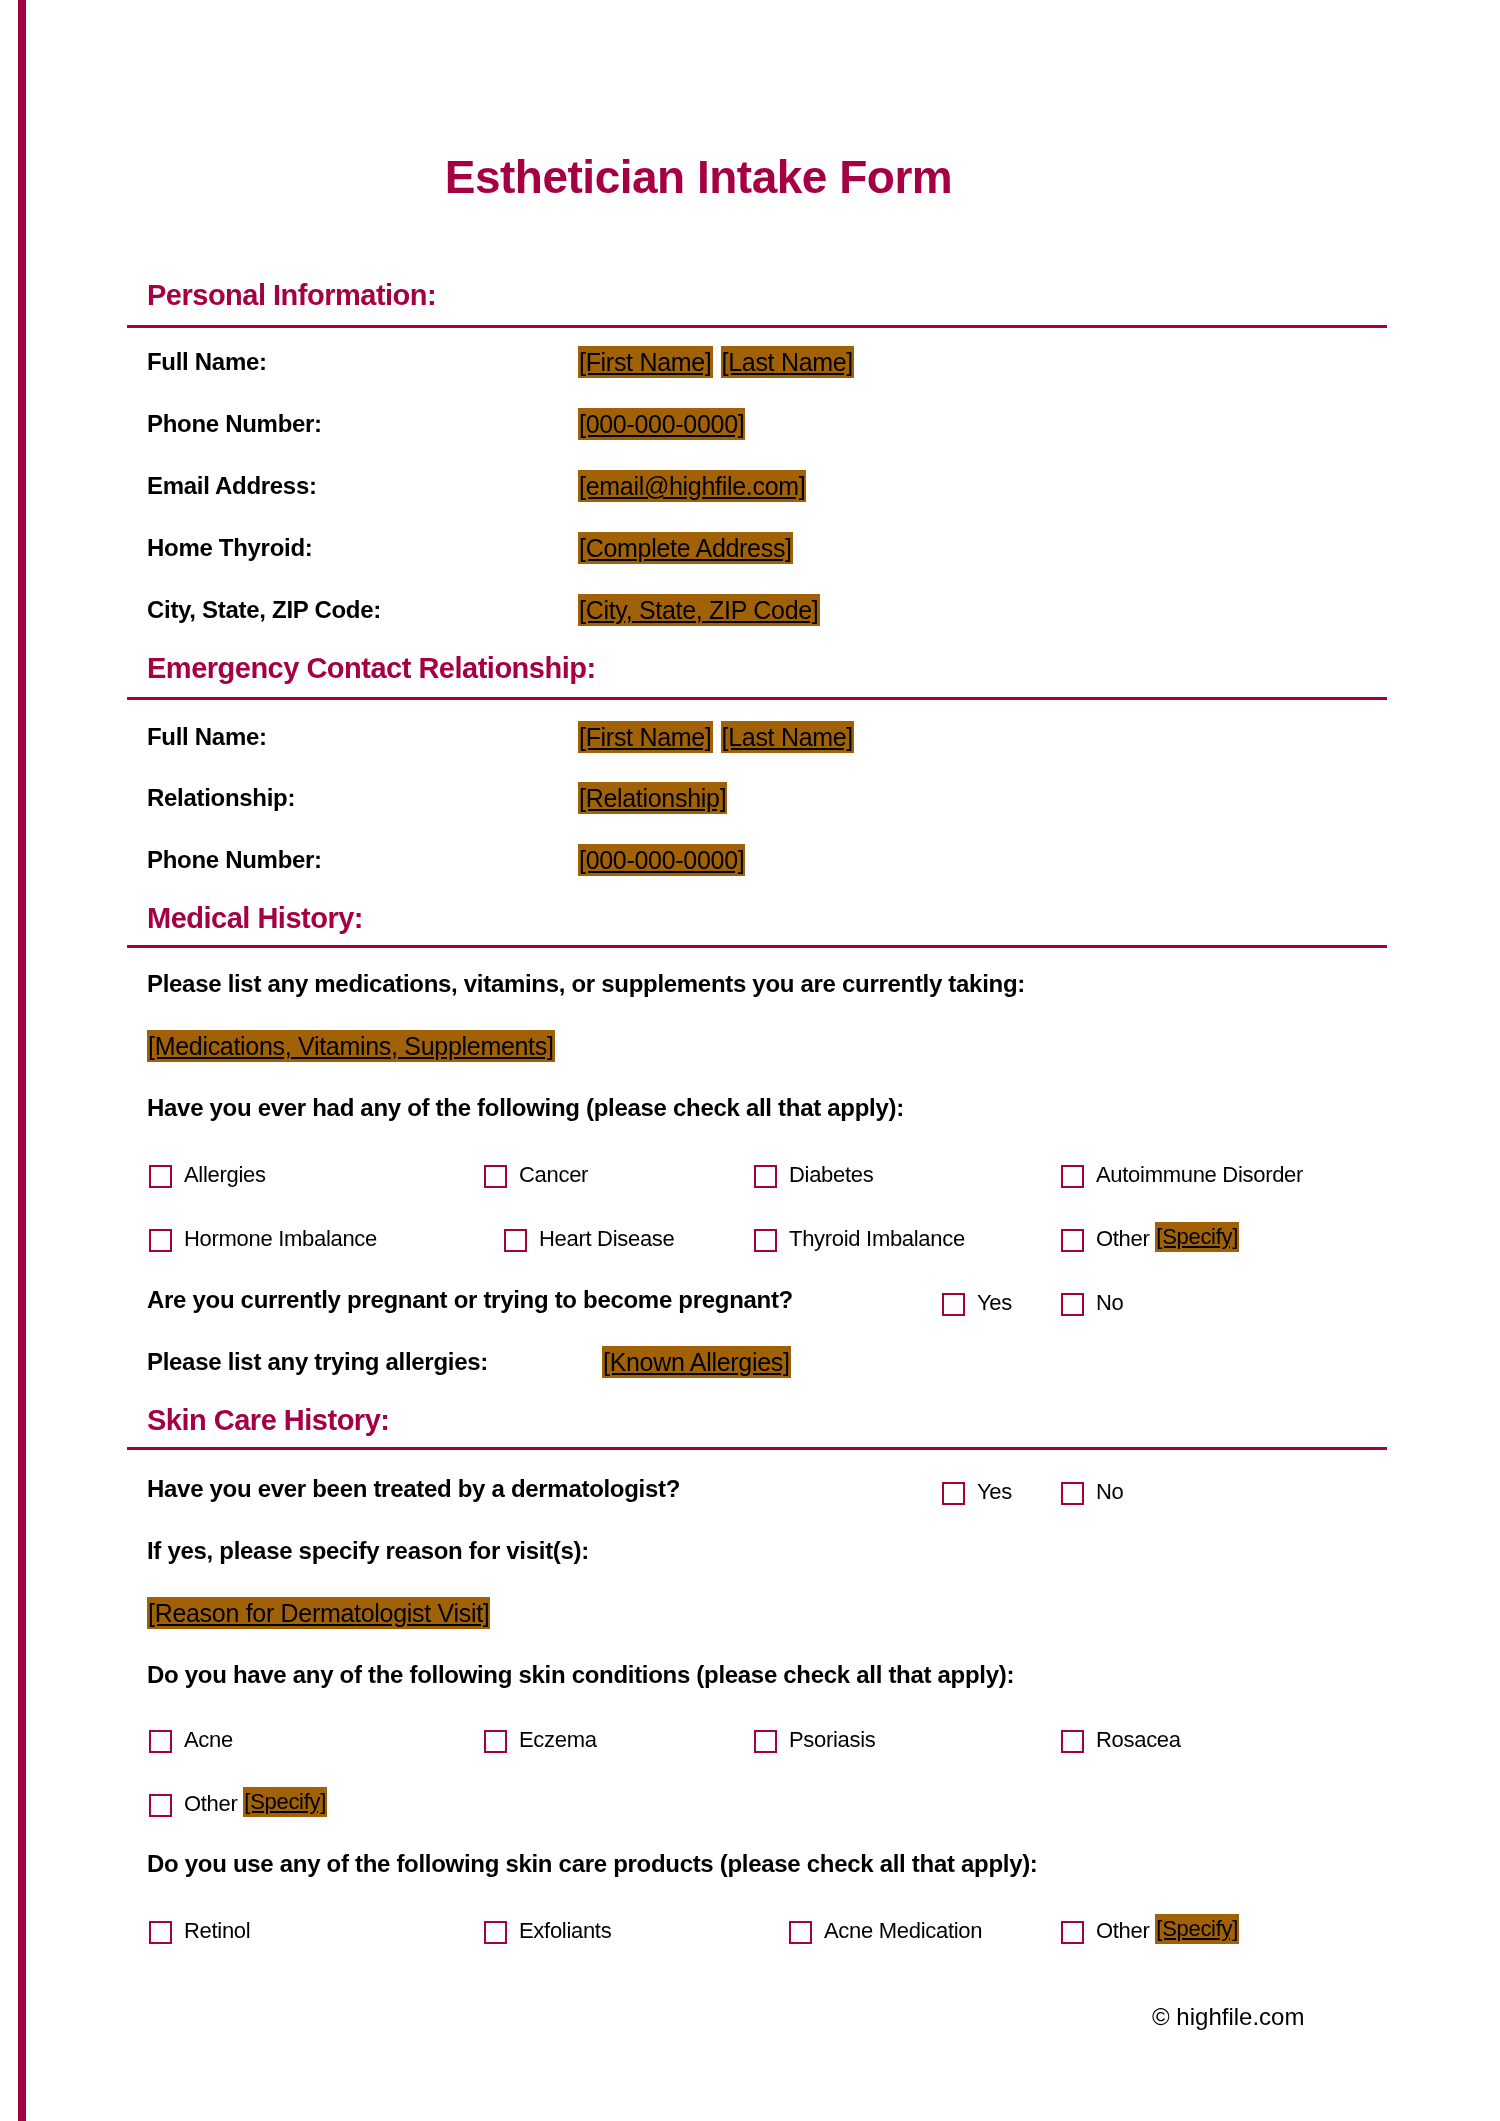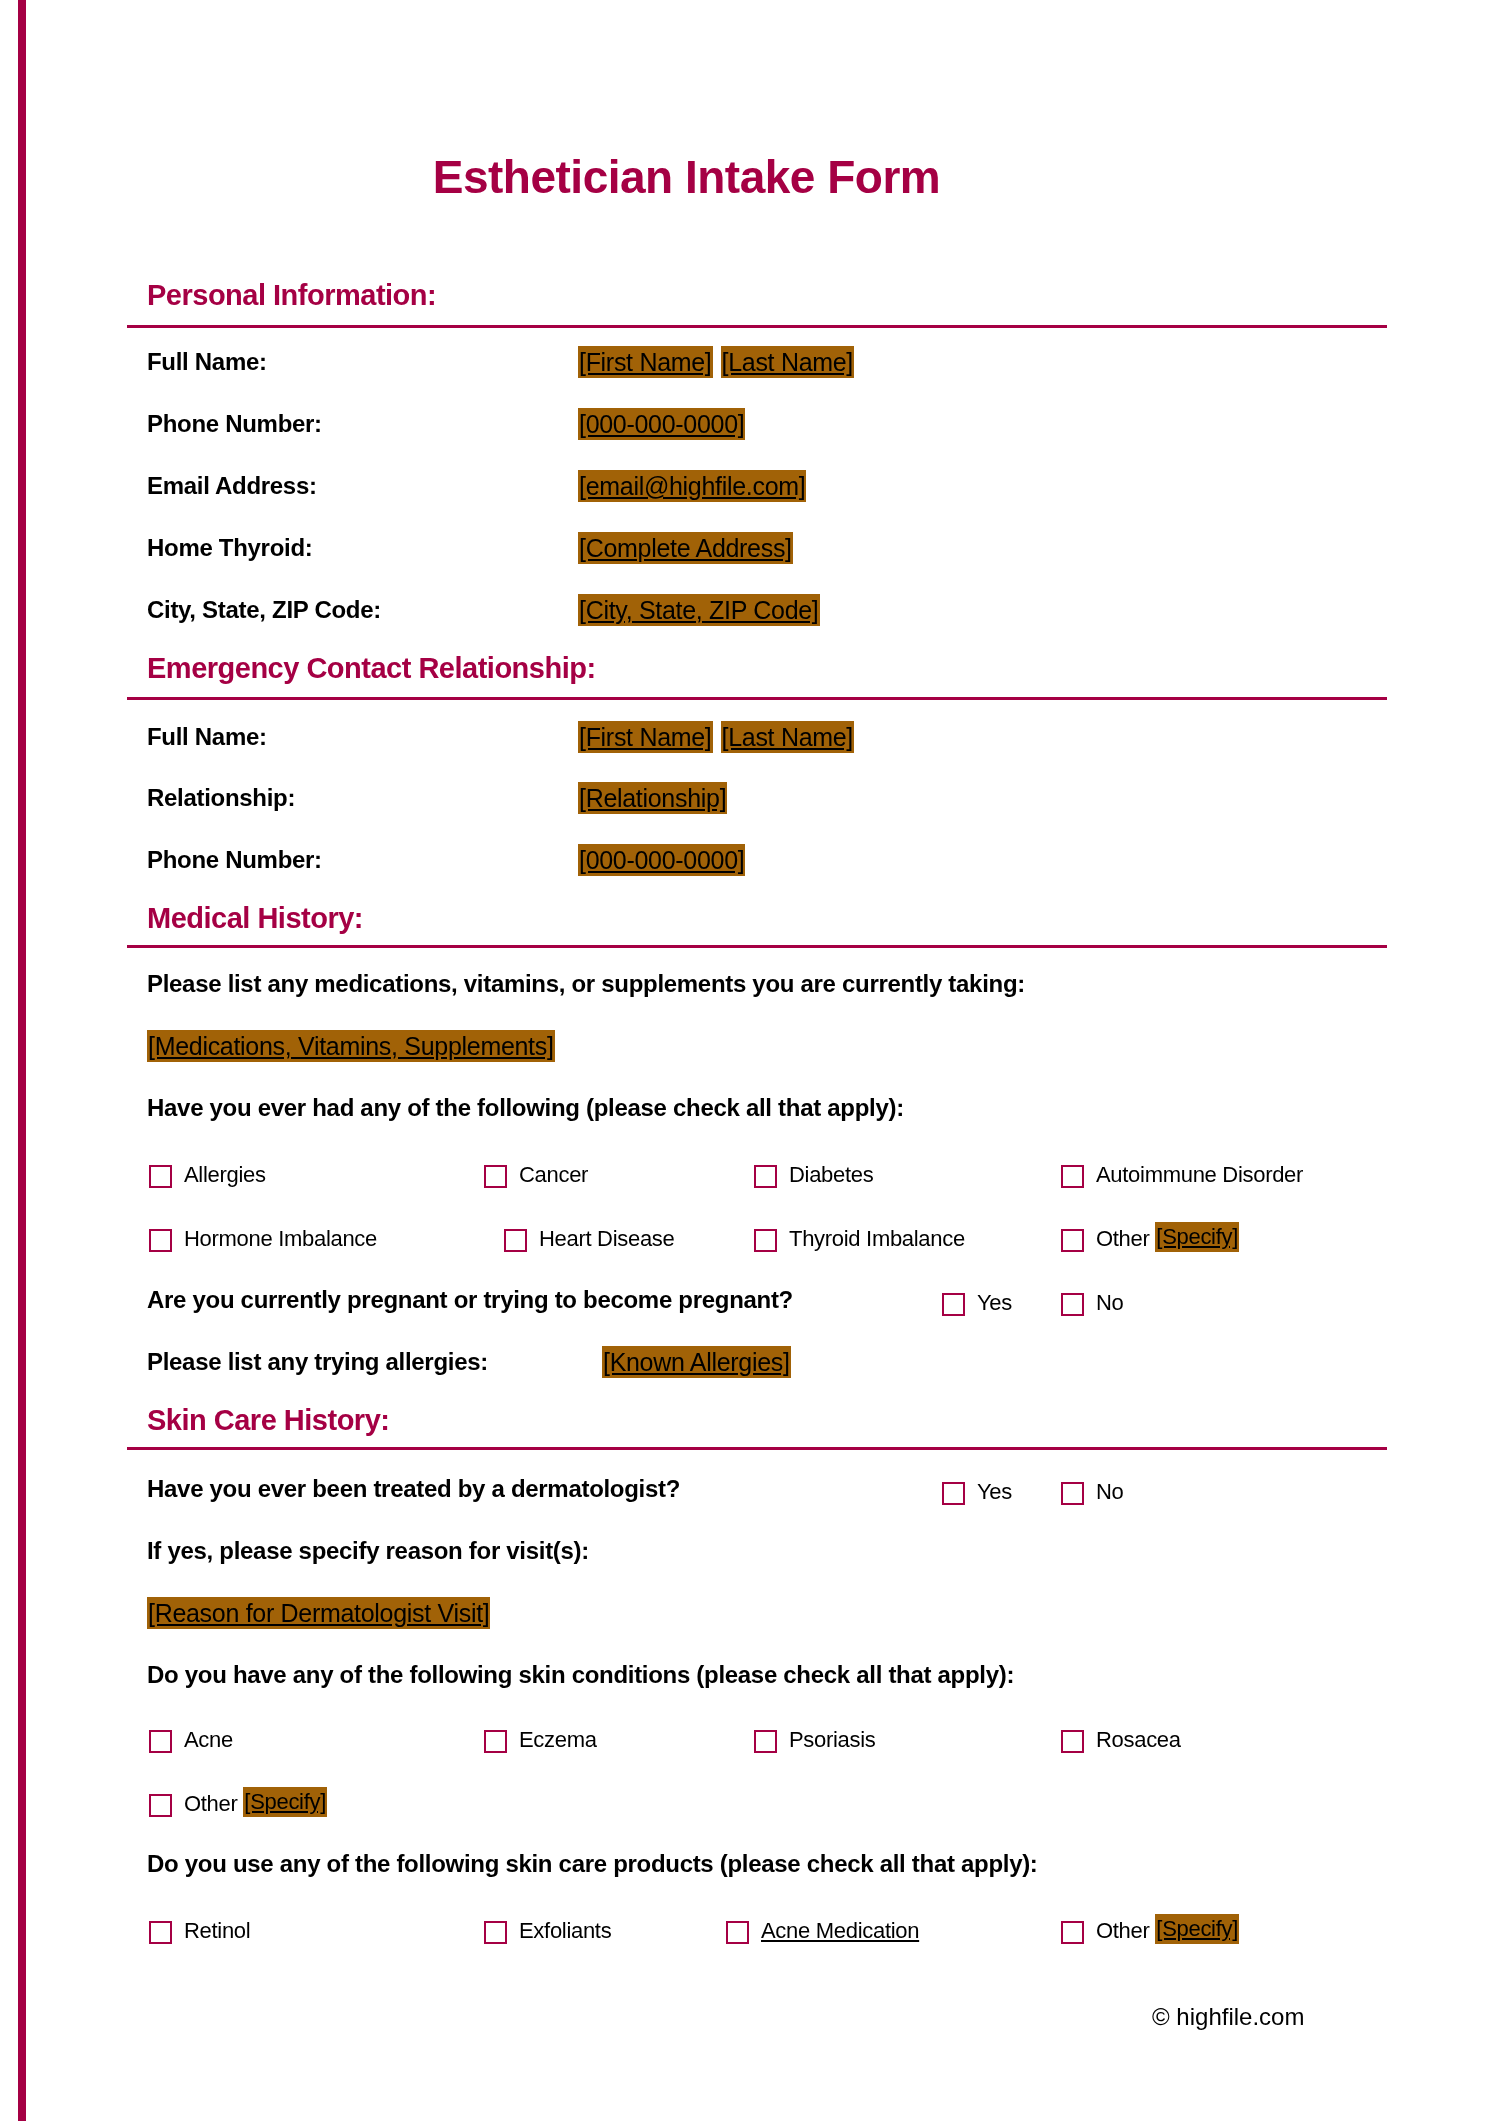--- a/index.html
+++ b/index.html
@@ -1,19 +1,19 @@
 <!DOCTYPE html>
 <html><head>
 <meta charset="utf-8">
 <style>
   html, body { margin: 0; padding: 0; background: #ffffff; }
   body { width: 1500px; height: 2121px; position: relative; overflow: hidden;
          font-family: "Liberation Sans", sans-serif; color: #000; }
   .left-bar { position: absolute; left: 18px; top: 0; width: 8px; height: 2121px; background: #A50044; }
-  .title { position: absolute; left: 4px; width: 1365px; top: 150px; text-align: center;
+  .title { position: absolute; left: 16px; width: 1365px; top: 150px; text-align: center;
            font-size: 46px; font-weight: bold; color: #A50044; letter-spacing: -0.5px; }
   .section-heading { position: absolute; left: 147px; font-size: 29px; font-weight: bold; color: #A50044;
                      letter-spacing: -0.5px; line-height: 36px; transform: translateY(-18px); }
   .rule { position: absolute; left: 127px; width: 1260px; height: 3px; background: #A50044; }
   .label { position: absolute; left: 147px; font-size: 24px; font-weight: bold; line-height: 32px;
            transform: translateY(-16px); letter-spacing: -0.3px; white-space: nowrap; }
   .value { position: absolute; font-size: 25px; line-height: 32px; transform: translateY(-16px);
            white-space: nowrap; letter-spacing: -0.3px; }
   .ph { background: #a16207; padding: 2px 1px; text-decoration: underline; }
   .ph + .ph { margin-left: 8px; }
@@ -174,19 +174,19 @@
 <div class="label" style="top:1864px;">Do you use any of the following skin care products (please check all that apply):</div>
 
 <div class="cb" style="top:1928px;left:149px;">
     <span class="box"></span>
     <span>Retinol</span>
   </div>
 <div class="cb" style="top:1928px;left:484px;">
     <span class="box"></span>
     <span>Exfoliants</span>
   </div>
-<div class="cb" style="top:1928px;left:726px;text-decoration:underline;">
+<div class="cb" style="top:1928px;left:789px;">
     <span class="box"></span>
     <span>Acne Medication</span>
   </div>
 <div class="cb" style="top:1928px;left:1061px;"><span class="box"></span><span>Other</span>&nbsp;<span class="ph">[Specify]</span></div>
 
 <div class="footer">© highfile.com</div>
 
 </body></html>

